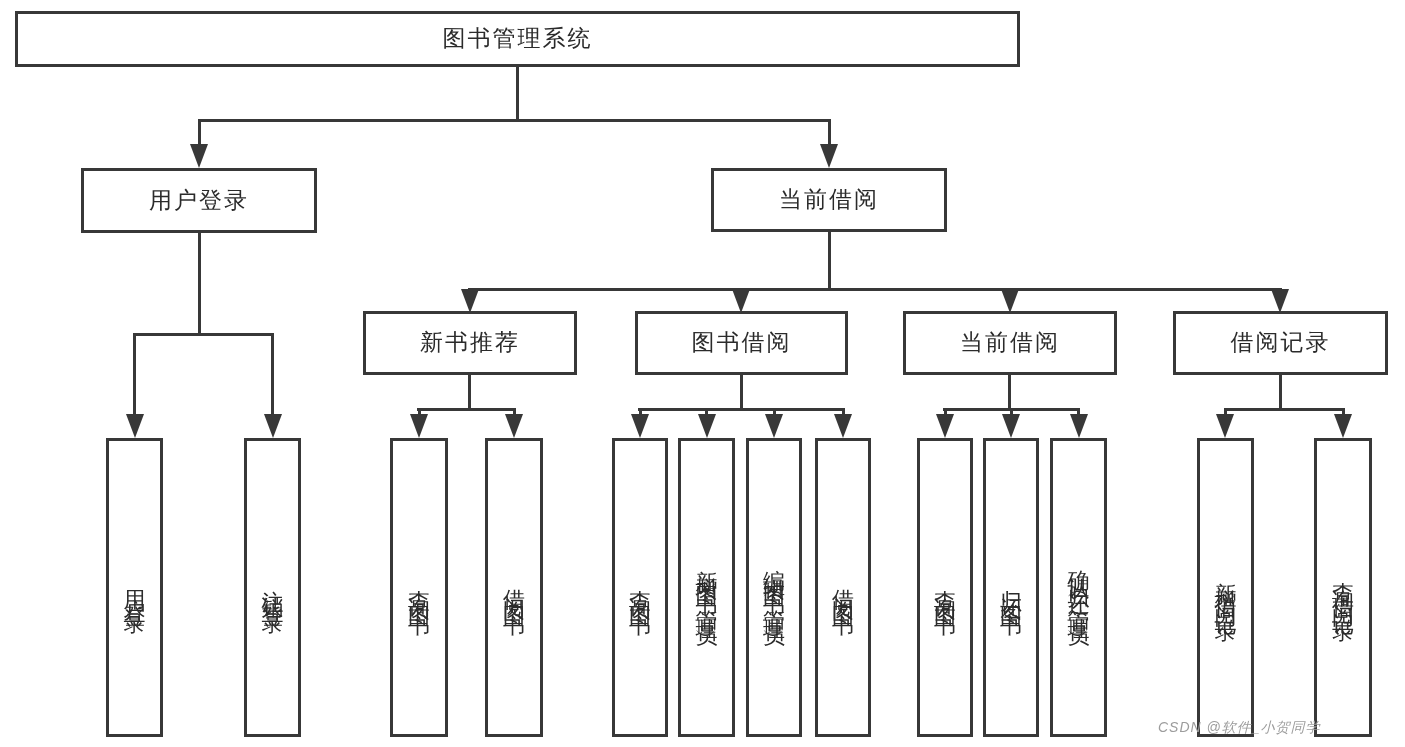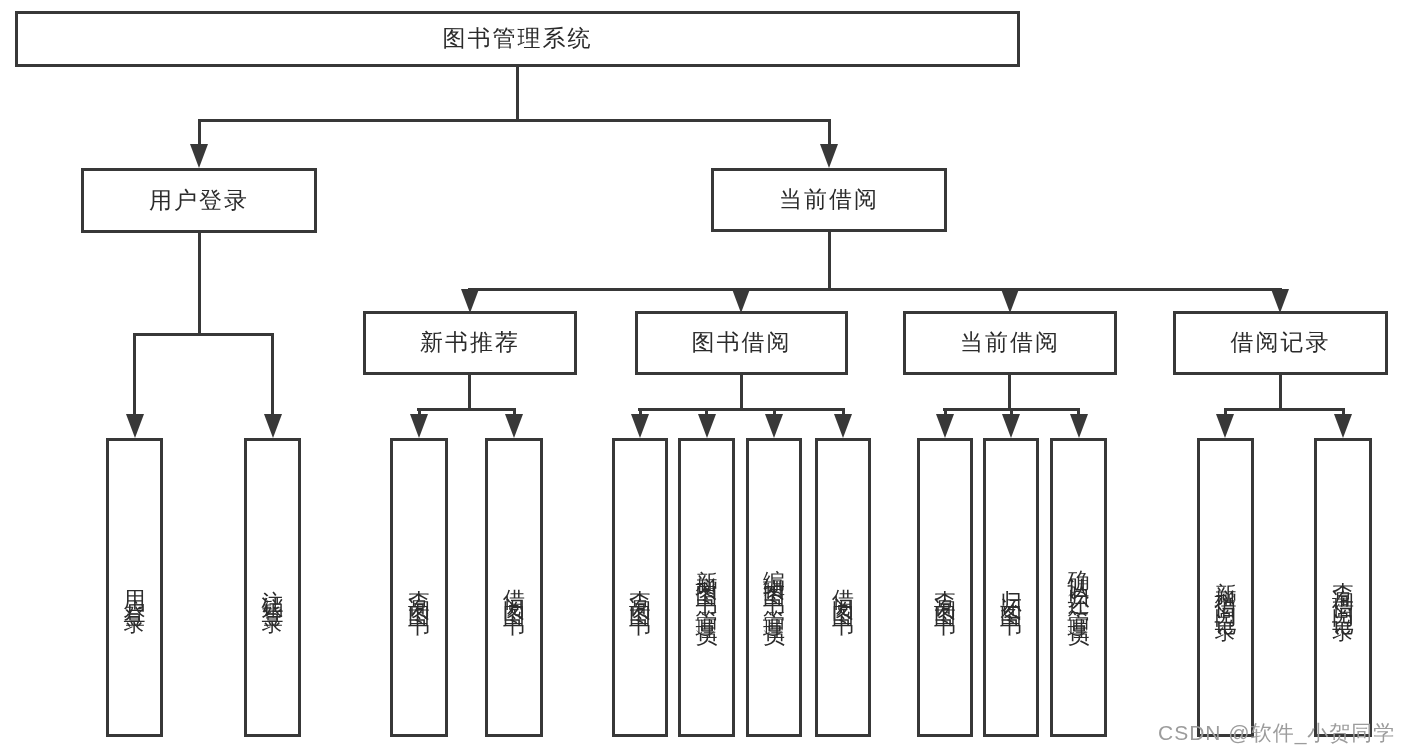--- a/index.html
+++ b/index.html
@@ -43,25 +43,26 @@
   .vline{position:absolute;width:3px;background:var(--line);}
   .arr{
     position:absolute;width:0;height:0;
     border-left:9px solid transparent;
     border-right:9px solid transparent;
     border-top:24px solid var(--line);
   }
   .watermark{
     position:absolute;
     left:1158px;top:719px;
-    font-size:21px;
+    font-size:14px;
     letter-spacing:1px;
     color:var(--watermark);
     z-index:5;
     white-space:nowrap;
+    font-style:italic;
   }
 </style>
 </head>
 <body>
 
 <div class="canvas">
 
   <div class="node" style="left:15px;top:11px;width:1005px;height:56px;">图书管理系统</div>
 
   <div class="vline" style="left:516px;top:67px;height:54px;"></div>

